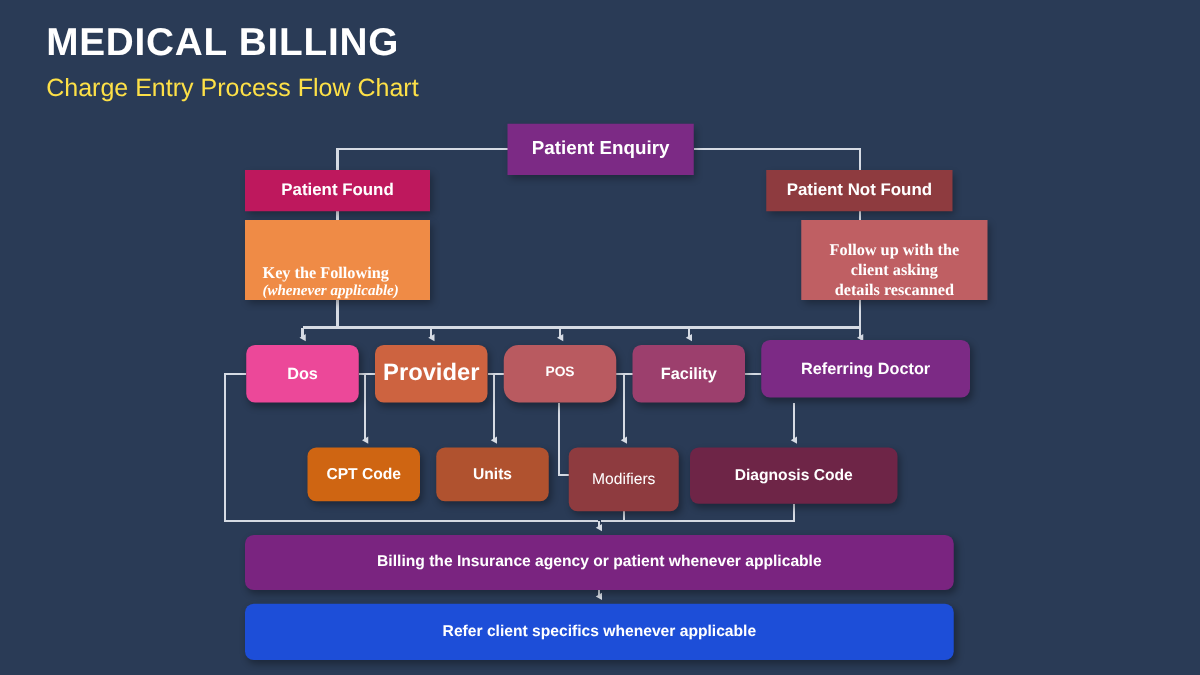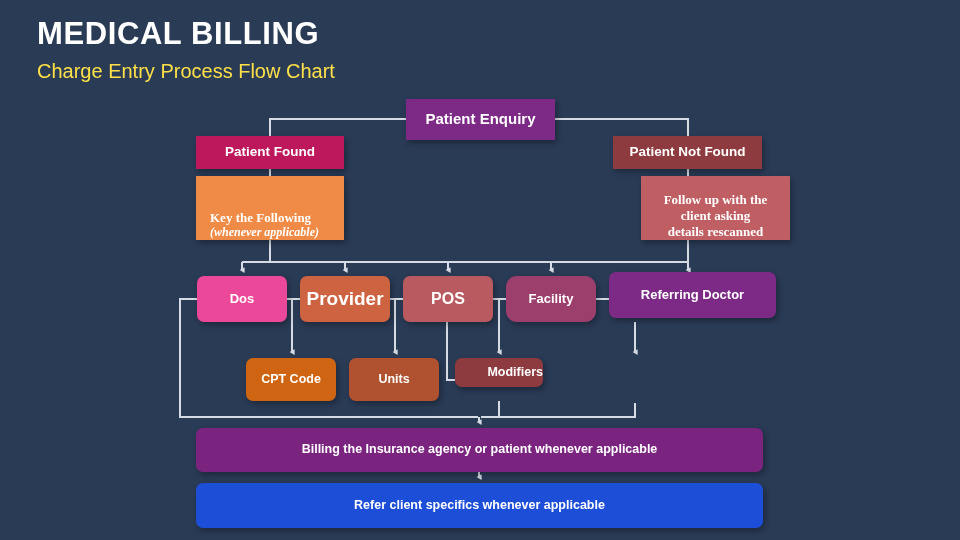--- a/index.html
+++ b/index.html
@@ -68,27 +68,27 @@
 
   
   #n-enquiry   { left:406px; top:99px;  width:149px; height:41px; font-size:15px; font-weight:bold; }
   #n-found     { left:196px; top:136px; width:148px; height:33px; font-size:13.5px; font-weight:bold; }
   #n-notfound  { left:613px; top:136px; width:149px; height:33px; font-size:13.5px; font-weight:bold; }
   #n-key       { left:196px; top:176px; width:148px; height:64px; padding:0 10px; }
   #n-followup  { left:613px; top:176px; width:149px; height:64px; font-size:13px; font-weight:bold; padding:0 8px;margin-left:28px;}
 
   #n-dos       { left:197px; top:276px; width:90px;  height:46px; font-size:13px; font-weight:bold; }
   #n-provider  { left:300px; top:276px; width:90px;  height:46px; font-size:19px; font-weight:bold; }
-  #n-pos       { left:403px; top:276px; width:90px;  height:46px; font-size:16px; font-weight:bold; }
-  #n-facility  { left:506px; top:276px; width:90px;  height:46px; font-size:13px; font-weight:bold;border-radius:11px; }
+  #n-pos       { left:403px; top:276px; width:90px;  height:46px; font-size:11px; font-weight:bold;border-radius:12px; }
+  #n-facility  { left:506px; top:276px; width:90px;  height:46px; font-size:13px; font-weight:bold; }
   #n-refdoc    { left:609px; top:272px; width:167px; height:46px; font-size:13px; font-weight:bold; }
 
   #n-cpt       { left:246px; top:358px; width:90px;  height:43px; font-size:12.5px; font-weight:bold; }
   #n-units     { left:349px; top:358px; width:90px;  height:43px; font-size:12.5px; font-weight:bold; }
-  #n-mod       { left:455px; top:358px; width:88px;  height:29px; font-size:12.5px; font-weight:bold;justify-content:flex-end; }
+  #n-mod       { left:455px; top:358px; width:88px;  height:51px; font-size:12.5px; font-weight:normal; }
   #n-diag      { left:552px; top:358px; width:166px; height:45px; font-size:12.5px; font-weight:bold; }
 
   #n-billing   { left:196px; top:428px; width:567px; height:44px; font-size:12.5px; font-weight:bold; }
   #n-refer     { left:196px; top:483px; width:567px; height:45px; font-size:12.5px; font-weight:bold; }
 </style>
 </head>
 <body>
 
 <div id="slide">
 
@@ -185,20 +185,23 @@
 
   <div class="node rr" id="n-cpt" style="background:#cf6512;">
     <span>CPT Code</span>
   </div>
   <div class="node rr" id="n-units" style="background:#b0522f;">
     <span>Units</span>
   </div>
   <div class="node rr" id="n-mod" style="background:#8e3b3f;">
     <span>Modifiers</span>
   </div>
+  <div class="node rr" id="n-diag" style="background:#6e2547;">
+    <span>Diagnosis Code</span>
+  </div>
 
   <div class="node rr" id="n-billing" style="background:#7a2480;">
     <span>Billing the Insurance agency or patient whenever applicable</span>
   </div>
   <div class="node rr" id="n-refer" style="background:#1d4ed8;">
     <span>Refer client specifics whenever applicable</span>
   </div>
 
 </div>
 

